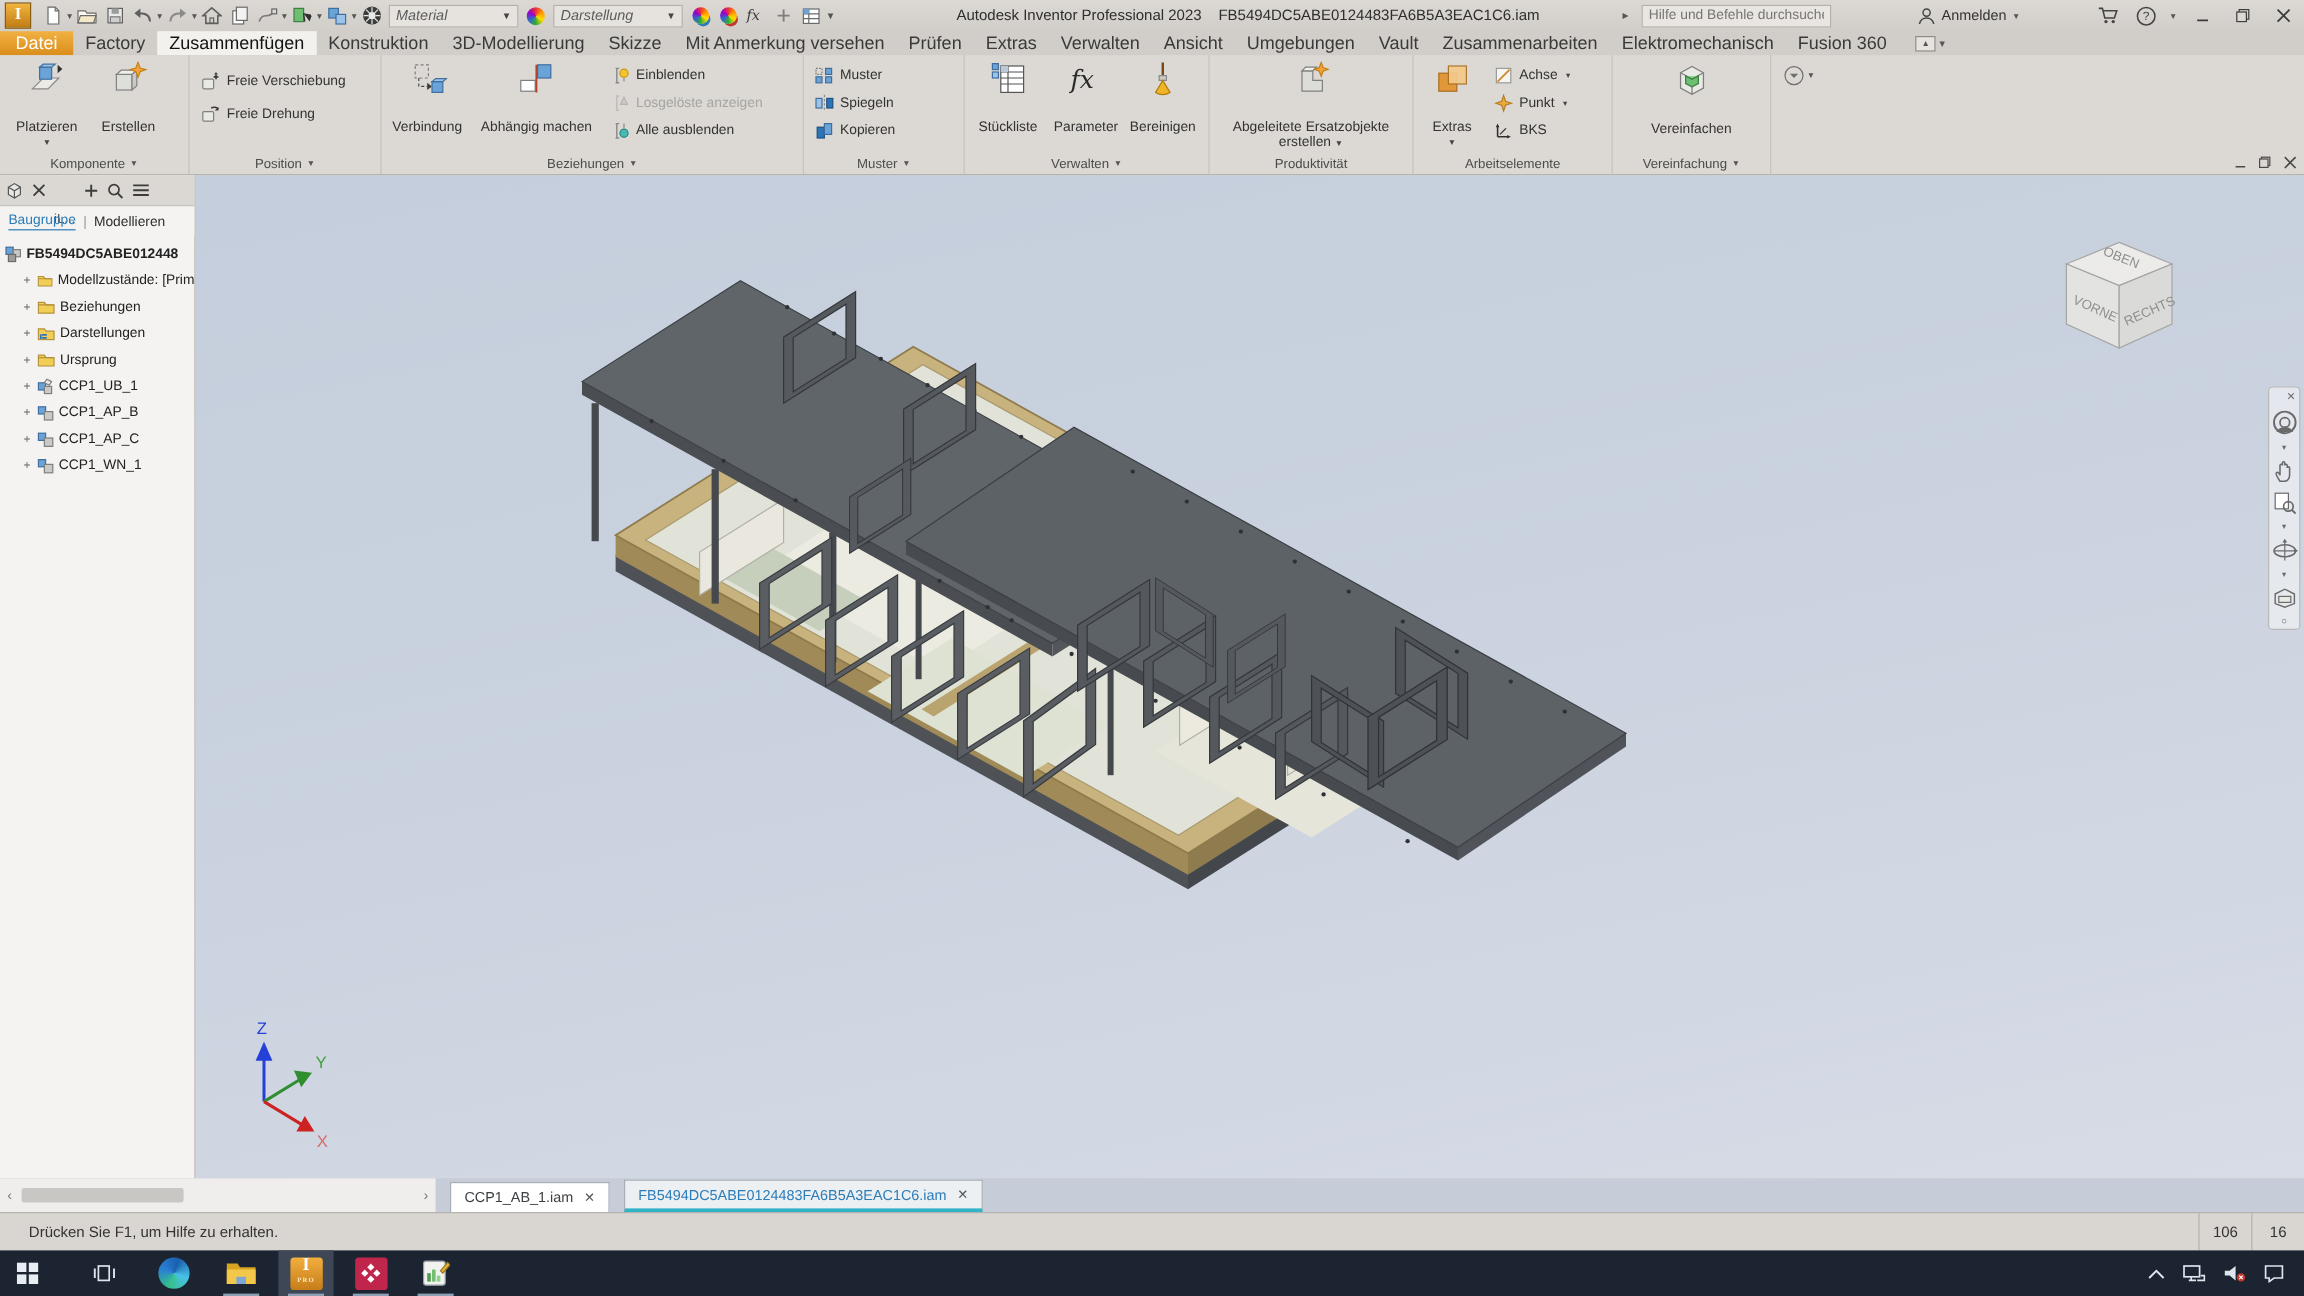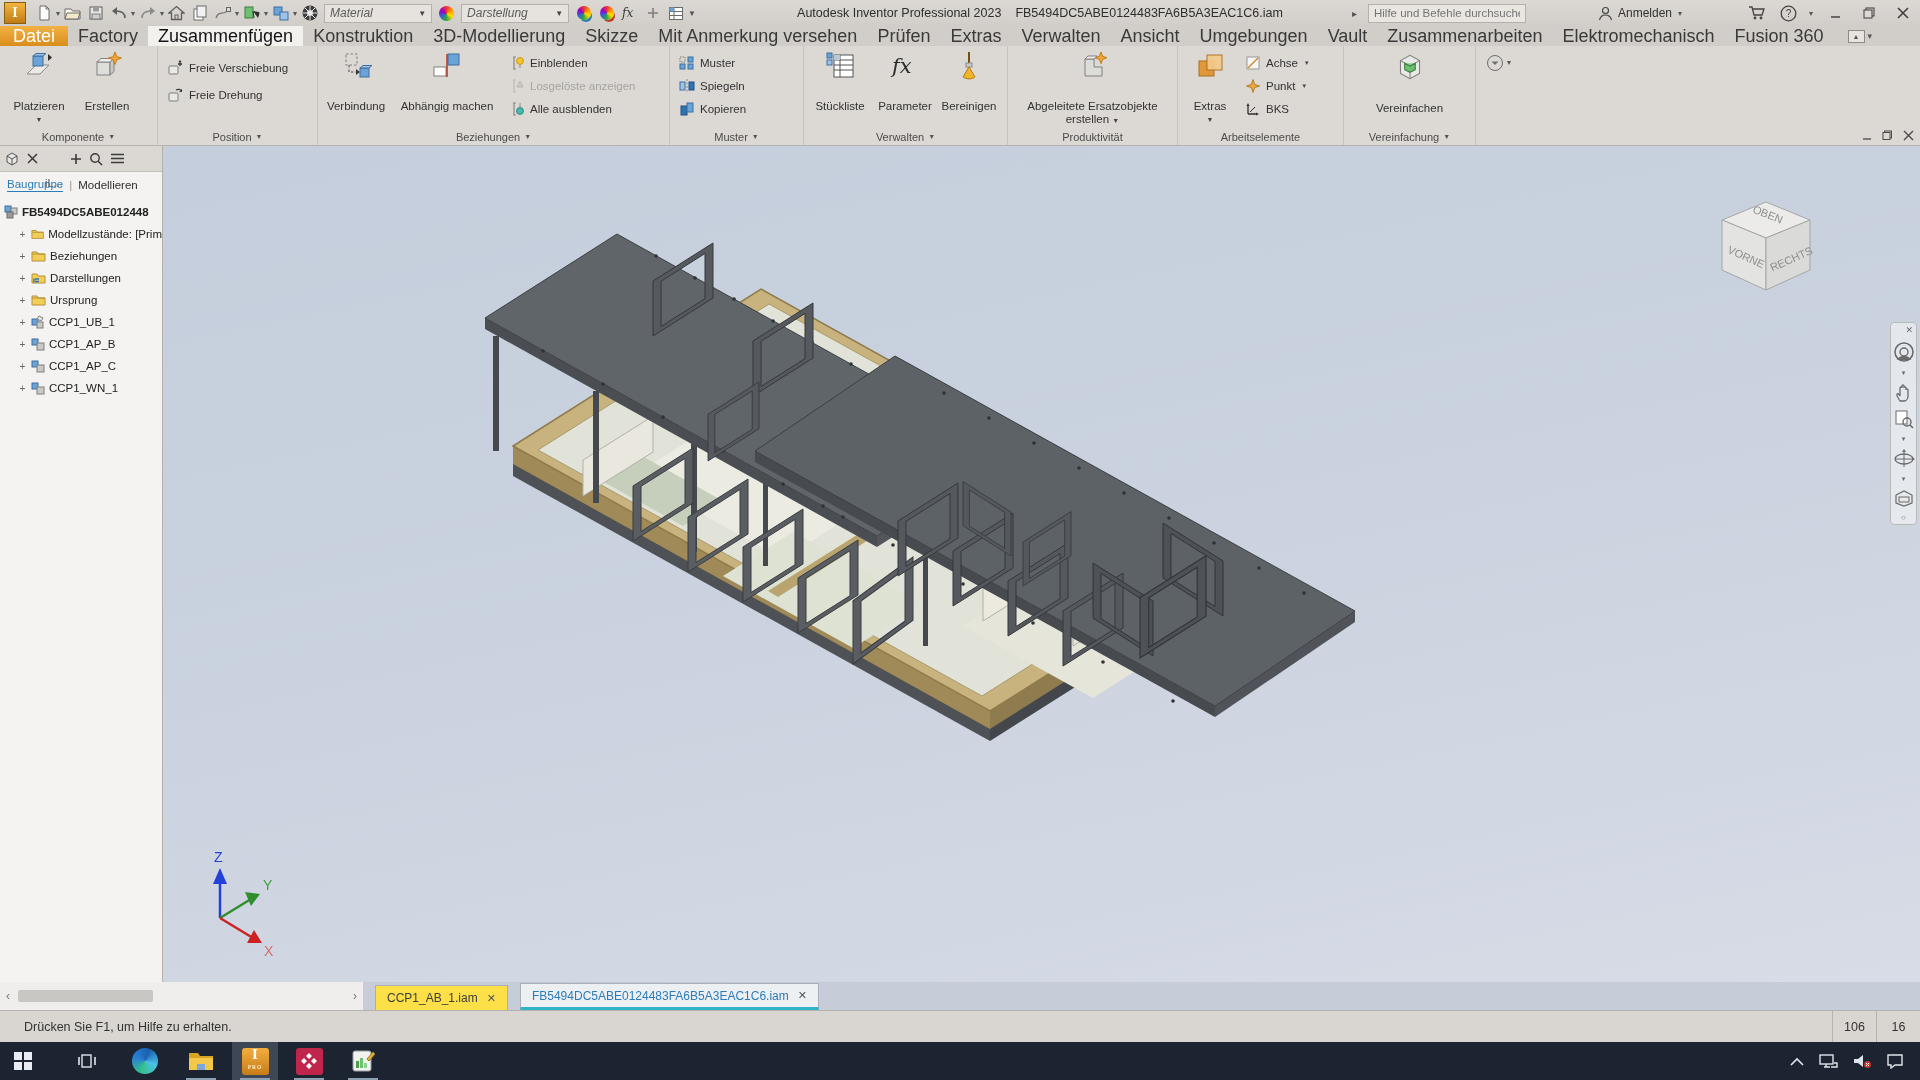--- a/index.html
+++ b/index.html
@@ -20,21 +20,21 @@
   .title-text { position:absolute; left:700px; width:680px; text-align:center; font-size:12.5px; color:#2e2e2e; white-space:nowrap; }
   .title-text b { font-weight:normal; margin-left:14px; }
   .searchbox { position:absolute; left:1368px; width:158px; height:19px; background:#e9e6e1; border:1px solid #b4b1ac;
     font-size:11.5px; color:#444; padding:0 5px; font-family:"Liberation Sans",sans-serif; }
   .signin { position:absolute; left:1598px; display:flex; align-items:center; gap:5px; color:#333; font-size:12px; }
   .tb-right { position:absolute; right:4px; display:flex; align-items:center; gap:8px; }
   .winbtn { width:26px; height:20px; display:flex; align-items:center; justify-content:center; color:#3c3c3c; }
 
   
   .ribbontabs { position:absolute; top:26px; left:0; right:0; height:20px; background:#d1cdc8; display:flex; align-items:stretch; }
-  .rtab { padding:2px 10px; font-size:18px; color:#3a3a3a; white-space:nowrap; display:flex; align-items:center; }
+  .rtab { padding:2px 10px; font-size:15px; color:#3a3a3a; white-space:nowrap; display:flex; align-items:center; }
   .rtab.file { background:linear-gradient(#f1b143,#da8e1b); color:#fff; padding:2px 13px; }
   .rtab.active { background:#f3f1ee; color:#141414; }
   .collapsebtn { margin-left:14px; display:flex; align-items:center; gap:3px; color:#555; font-size:9px; }
   .collapsebtn .box { width:17px; height:13px; border:1px solid #8e8b86; display:flex; align-items:center; justify-content:center; font-size:7px; background:#e7e4df; }
 
   
   .ribbon { position:absolute; top:46px; left:0; right:0; height:100px; background:#dcd8d3; border-bottom:1px solid #b7b4af; display:flex; }
   .rpanel { display:flex; flex-direction:column; border-right:1px solid #c7c4bf; }
   .rbtns { flex:1; display:flex; align-items:flex-start; padding:2px 3px 0 3px; }
   .rlabel { height:17px; display:flex; align-items:center; justify-content:center; gap:4px; font-size:11px; color:#4c4c4c;text-align:center; }
@@ -66,21 +66,21 @@
 
   
   .viewport { position:absolute; left:163px; top:146px; right:0; bottom:98px;
     background:linear-gradient(168deg,#c5cedc 0%,#cad2df 45%,#d7dce6 100%); }
 
   
   .doctabs { position:absolute; left:0; top:982px; width:1920px; height:28px; background:#c6cdd8; display:flex; align-items:flex-end; }
   .dscroll { width:363px; height:28px; background:#efeeec; display:flex; align-items:center; padding:0 6px; gap:8px; color:#777; }
   .dthumb { width:135px; height:12px; background:#c9c7c4; border-radius:2px; }
   .dsp { flex:1; }
-  .dtab { height:25px; display:flex; align-items:center; gap:9px; padding:0 11px; background:#fde047; border:1px solid #a9afb8;
+  .dtab { height:25px; display:flex; align-items:center; gap:9px; padding:0 11px; background:#ffffff; border:1px solid #a9afb8;
     border-bottom:none; color:#3c4043; font-size:12px; margin-left:12px; white-space:nowrap; }
   .dtab .x { color:#555; font-size:11px; }
   .dtab.active { background:#edf0f3; color:#2c7cb8; border-bottom:3px solid #2fb3c7; height:27px; }
 
   
   .statusbar { position:absolute; left:0; top:1010px; width:1920px; height:32px; background:#d9d5d0; border-top:1px solid #b5b2ad;
     display:flex; align-items:center; font-size:12.5px; color:#333; }
   .statusbar .hint { padding-left:24px; }
   .scell { width:44px; text-align:center; border-left:1px solid #b5b2ad; height:100%; display:flex; align-items:center; justify-content:center; }
   .sspacer { flex:1; }

